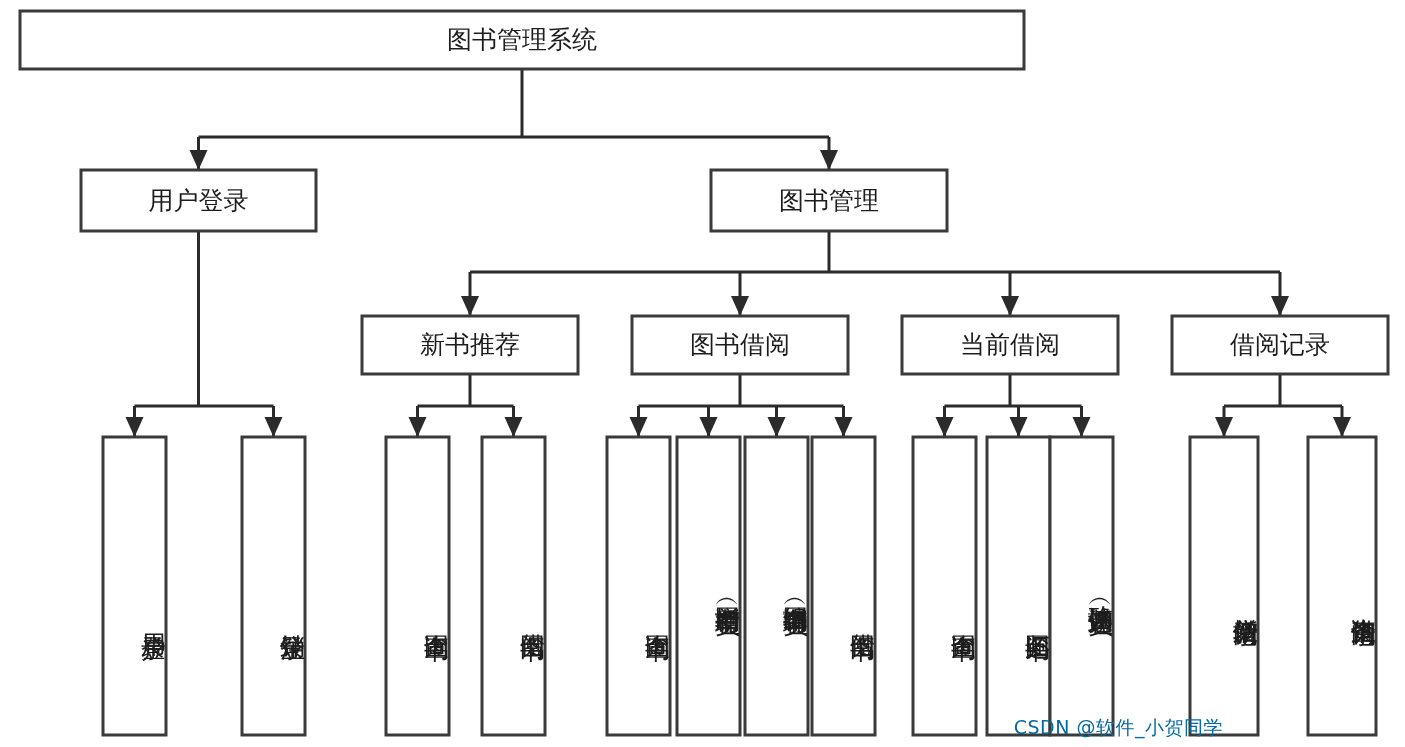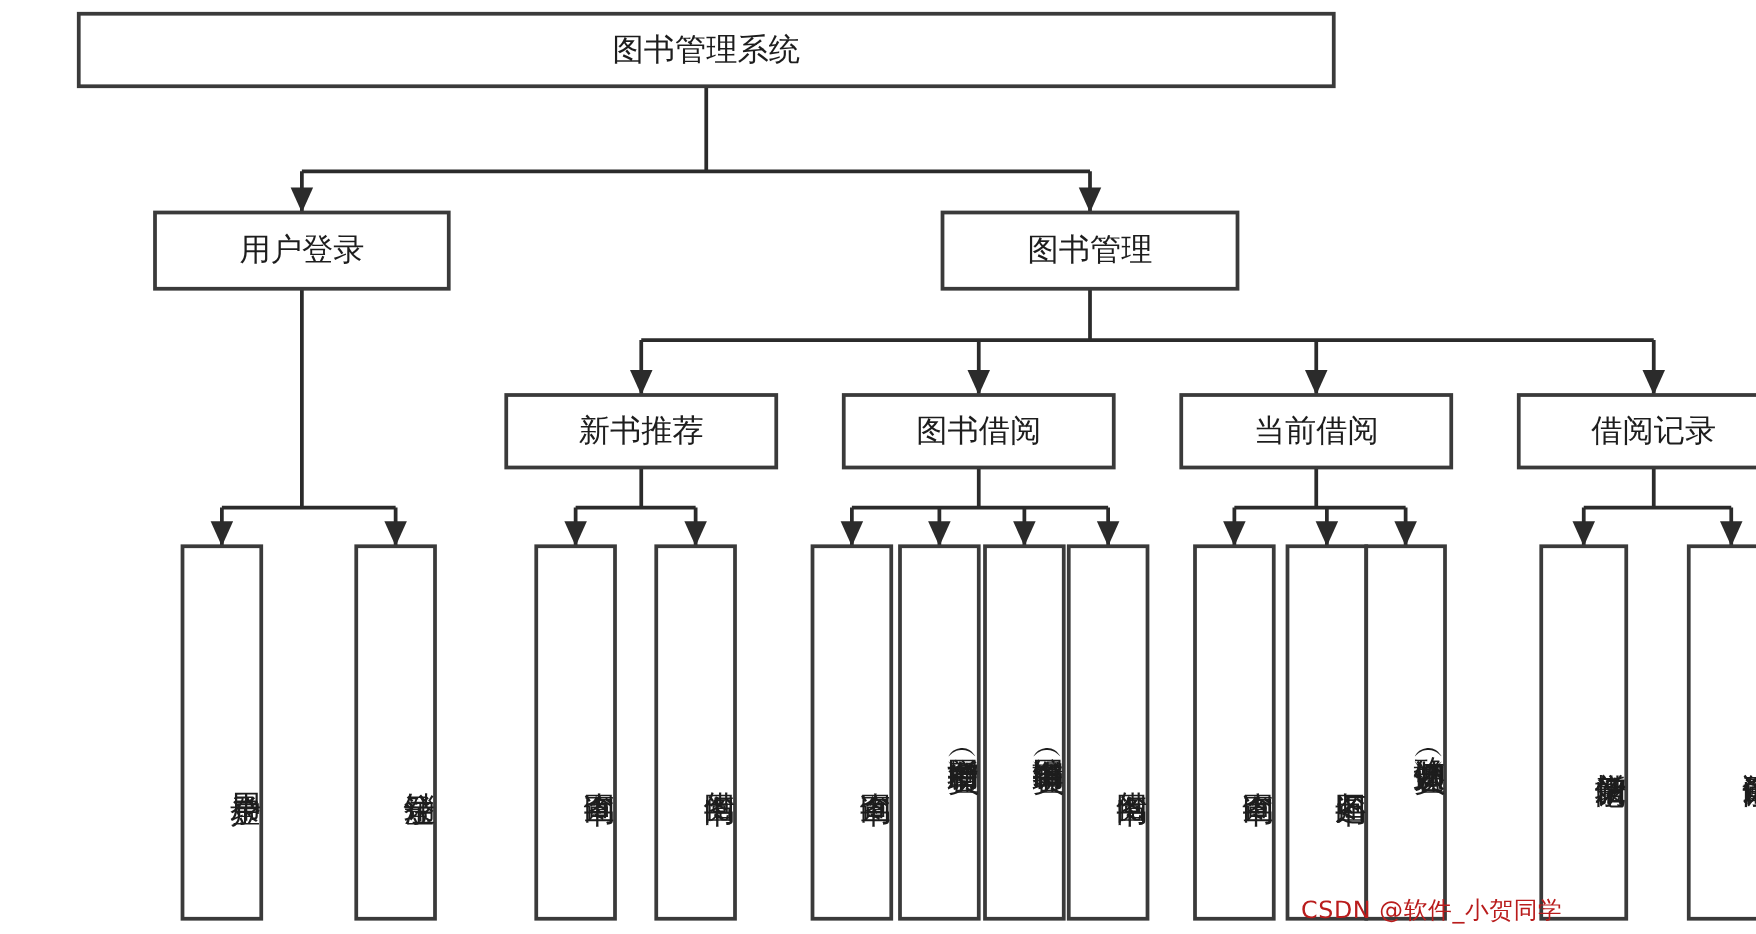--- a/index.html
+++ b/index.html
@@ -12,21 +12,20 @@
     font-family: "DejaVu Sans", "Liberation Sans", sans-serif;
     width: 1405px;
     height: 747px;
     overflow: hidden;
   }
   #diagram-root {
     position: relative;
     width: 1233px;
     height: 747px;
     background: #ffffff;
-    margin-left: 43px;
   }
   svg#tree-svg {
     position: absolute;
     left: 0;
     top: 0;
     width: 1405px;
     height: 747px;
     display: block;
   }
   .node-box {
@@ -65,25 +64,25 @@
     line-height: 1.06;
     color: #1d1d1d;
     letter-spacing: 1px;
     white-space: nowrap;
     text-align: center;
     pointer-events: none;
     user-select: none;
   }
   #watermark {
     position: absolute;
-    right: 26px;
+    right: 10px;
     bottom: 6px;
     font-family: "DejaVu Sans", "Liberation Sans", sans-serif;
     font-size: 19px;
-    color: #b91c1c;
+    color: #0369a1;
     letter-spacing: 0.5px;
     white-space: nowrap;
     pointer-events: none;
     user-select: none;
   }
 </style>
 </head>
 <body>
 
 <div id="diagram-root">

